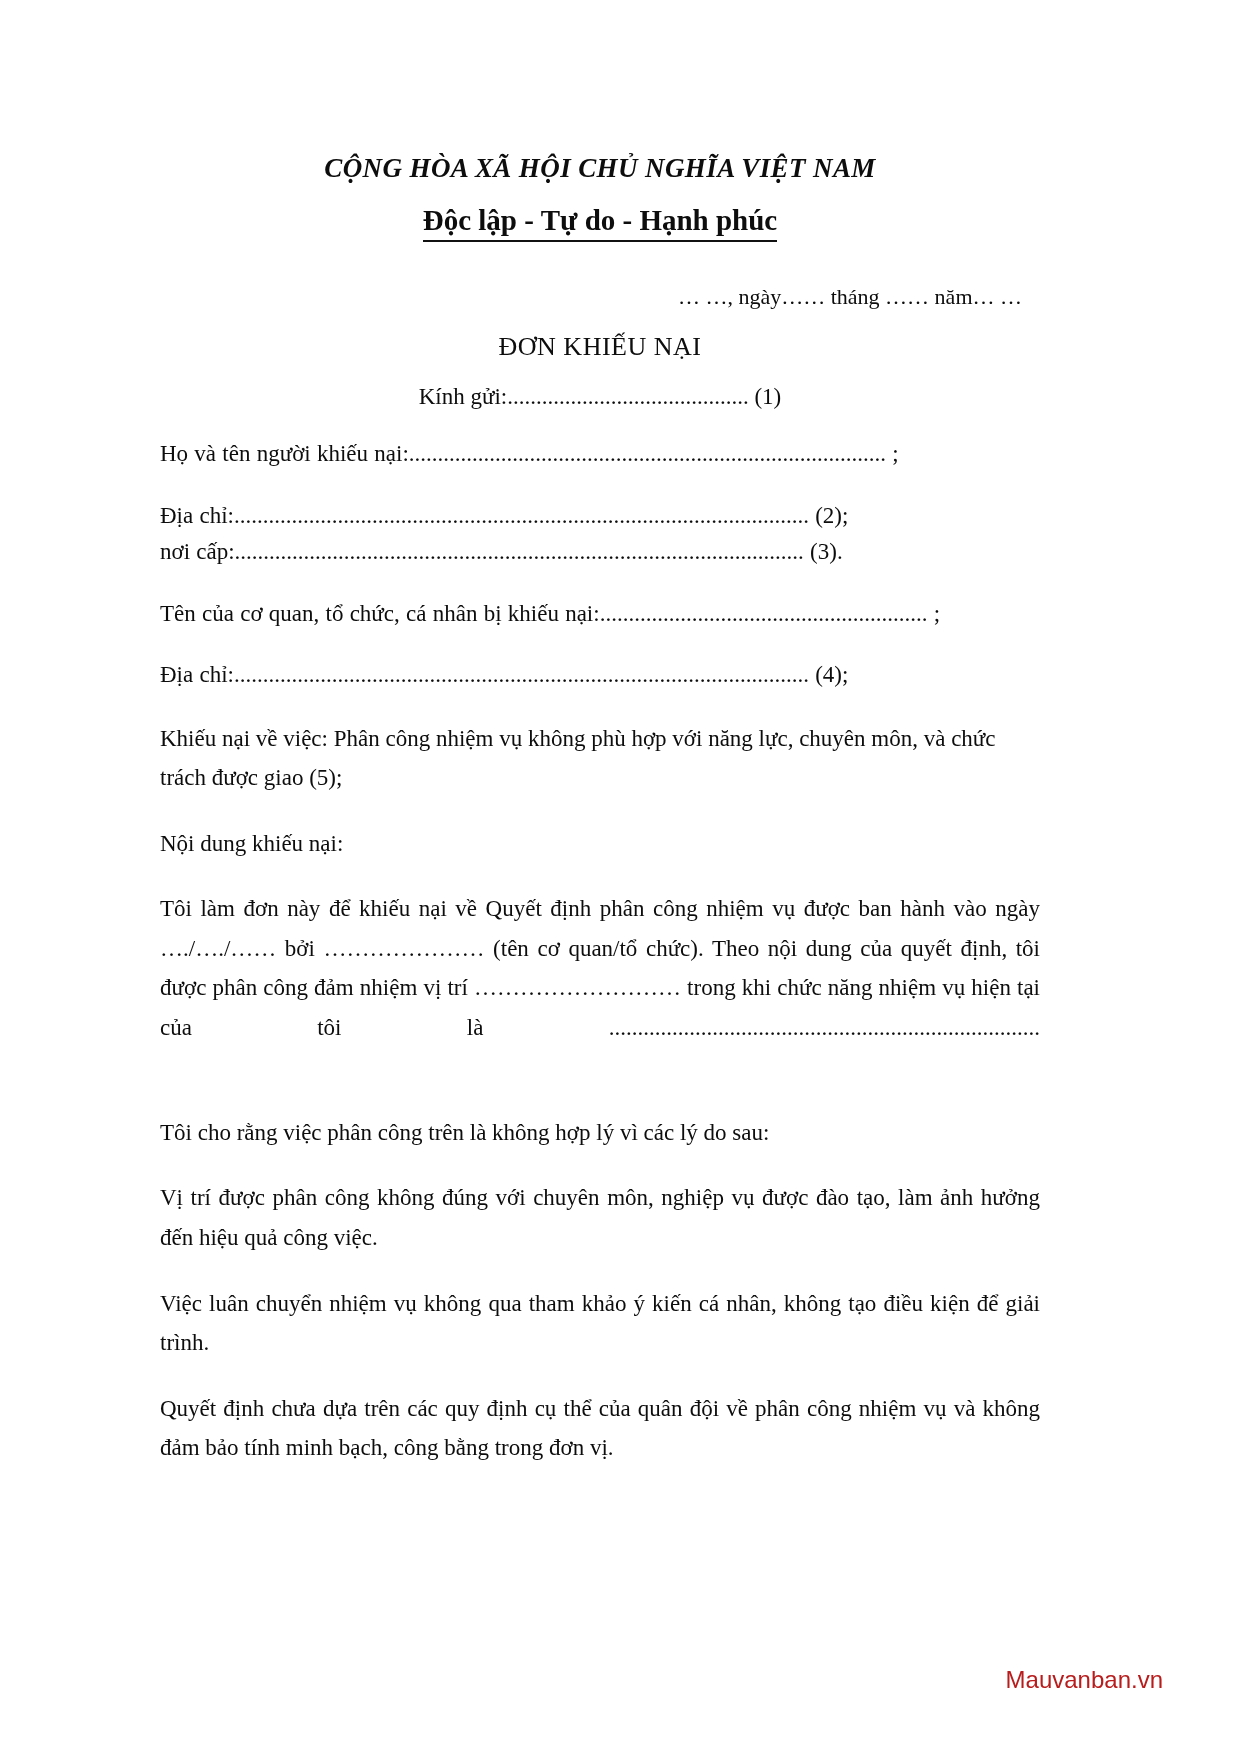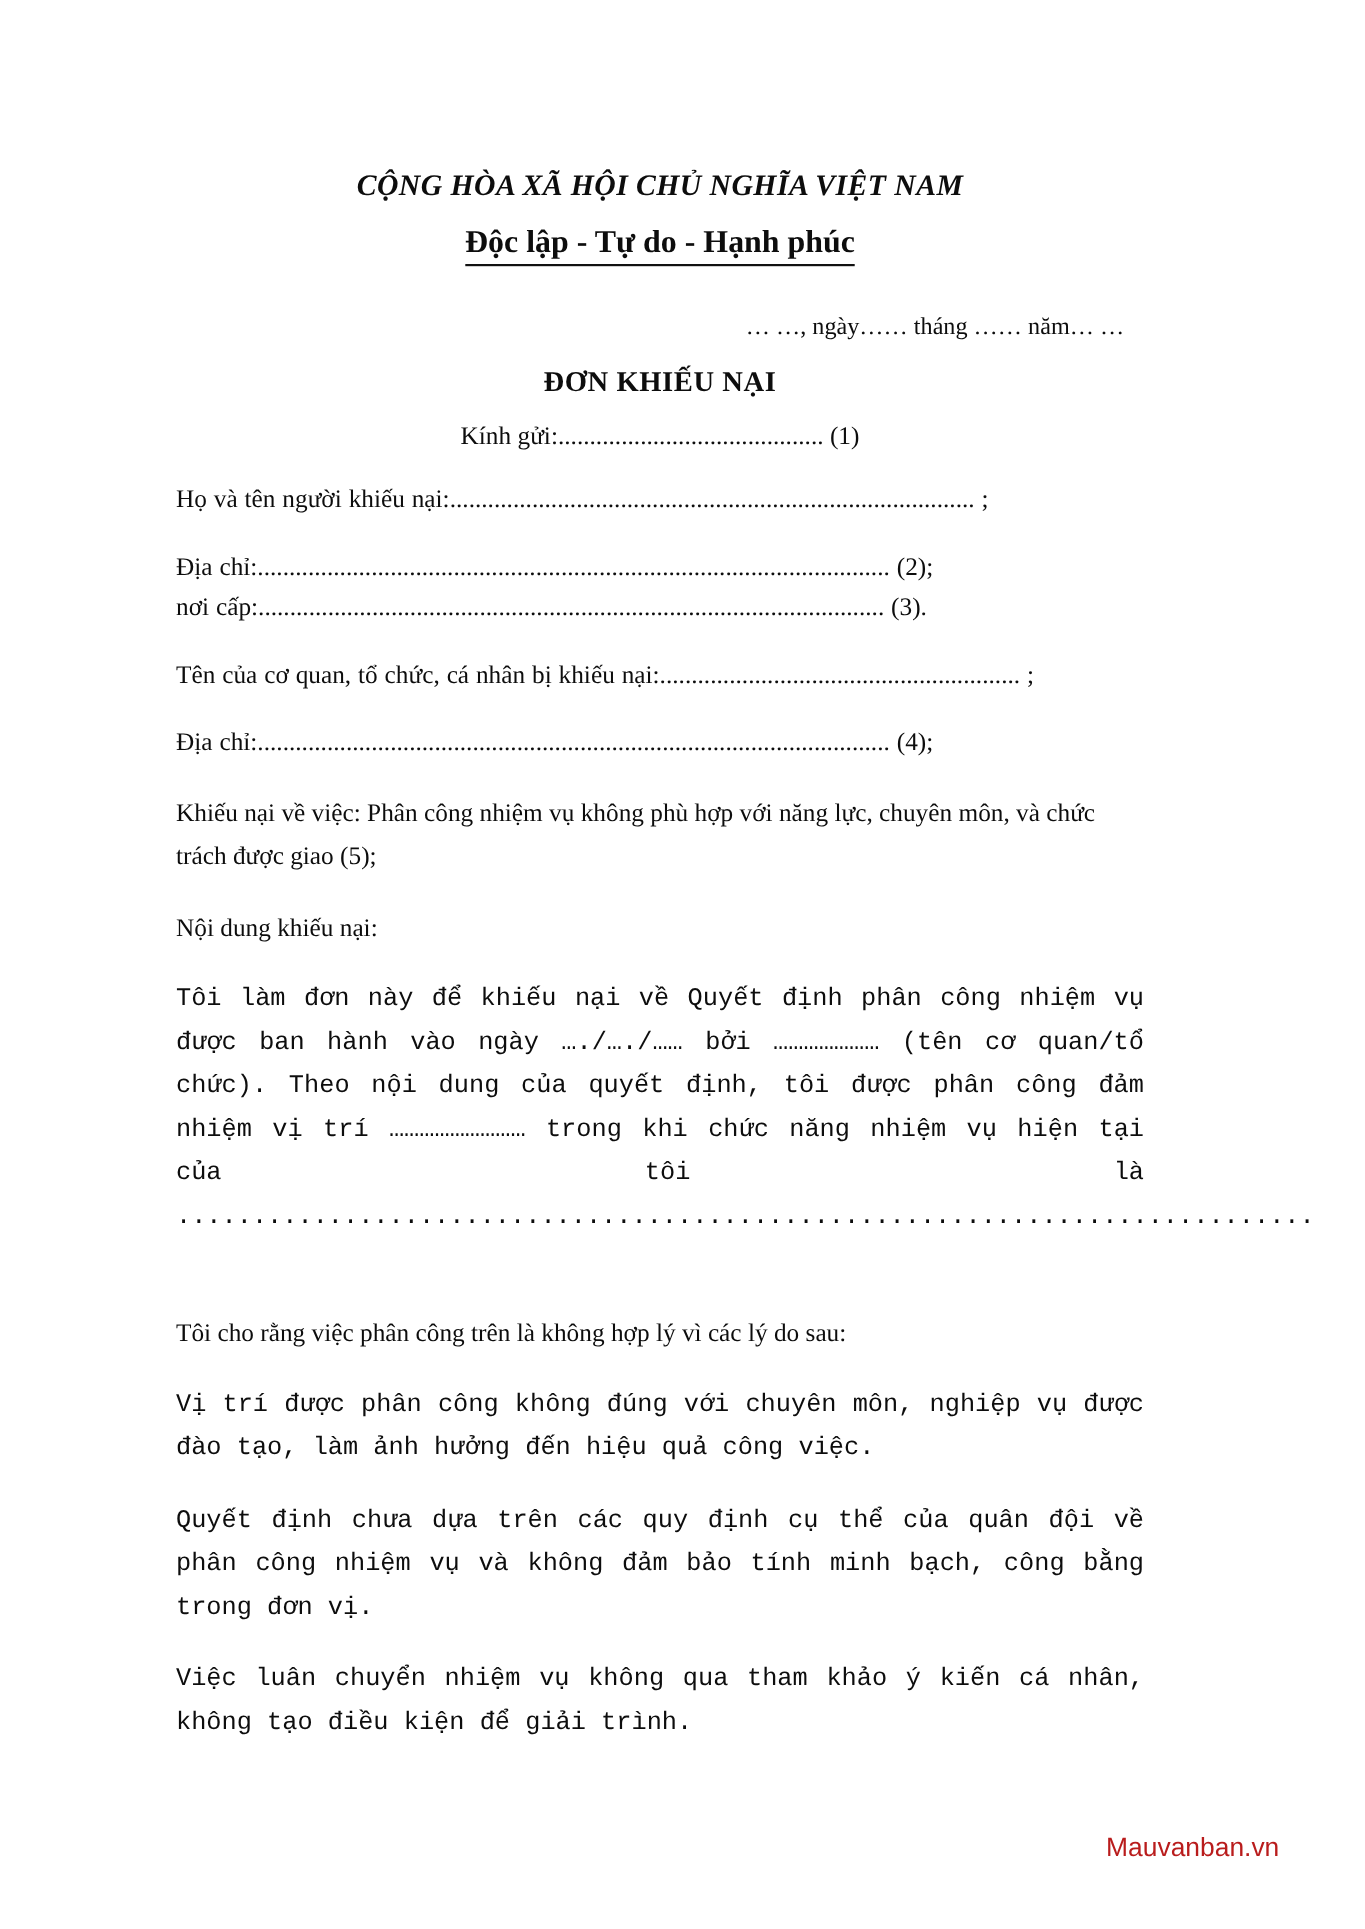--- a/index.html
+++ b/index.html
@@ -55,21 +55,21 @@
   .date-line {
     margin-top: 42px;
     text-align: right;
     font-size: 22px;
     padding-right: 18px;
   }
 
   
   .doc-title {
     text-align: center;
-    font-weight: bold;
+    font-weight: normal;
     font-size: 26px;
     letter-spacing: 0.5px;
     margin-top: 22px;
   }
   .recipient {
     text-align: center;
     font-size: 23px;
     margin-top: 22px;
   }
 
@@ -84,21 +84,20 @@
     margin-top: 2px;
   }
 
   
   .para {
     font-size: 23px;
     line-height: 1.72;
     margin-top: 26px;
     text-align: justify;
     text-justify: inter-word;
-    font-family: Liberation Mono, monospace;
   }
   .para.just-all {
     text-align: justify;
   }
   .para.just-all::after {
     content: "";
     display: inline-block;
     width: 100%;
   }
   .para-plain {
@@ -150,20 +149,20 @@
     <div class="para-plain">Khiếu nại về việc: Phân công nhiệm vụ không phù hợp với năng lực, chuyên môn, và chức trách được giao (5);</div>
 
     <div class="para-plain">Nội dung khiếu nại:</div>
 
     <div class="para just-all">Tôi làm đơn này để khiếu nại về Quyết định phân công nhiệm vụ được ban hành vào ngày …./…./…… bởi ………………… (tên cơ quan/tổ chức). Theo nội dung của quyết định, tôi được phân công đảm nhiệm vị trí ……………………… trong khi chức năng nhiệm vụ hiện tại của tôi là ...........................................................................</div>
 
     <div class="para-plain">Tôi cho rằng việc phân công trên là không hợp lý vì các lý do sau:</div>
 
     <div class="para">Vị trí được phân công không đúng với chuyên môn, nghiệp vụ được đào tạo, làm ảnh hưởng đến hiệu quả công việc.</div>
 
+    <div class="para">Việc luân chuyển nhiệm vụ không qua tham khảo ý kiến cá nhân, không tạo điều kiện để giải trình.</div>
+
     <div class="para">Quyết định chưa dựa trên các quy định cụ thể của quân đội về phân công nhiệm vụ và không đảm bảo tính minh bạch, công bằng trong đơn vị.</div>
-
-    <div class="para">Việc luân chuyển nhiệm vụ không qua tham khảo ý kiến cá nhân, không tạo điều kiện để giải trình.</div>
 
   </div>
 
   <div class="watermark">Mauvanban.vn</div>
 </div>
 
 </body></html>

